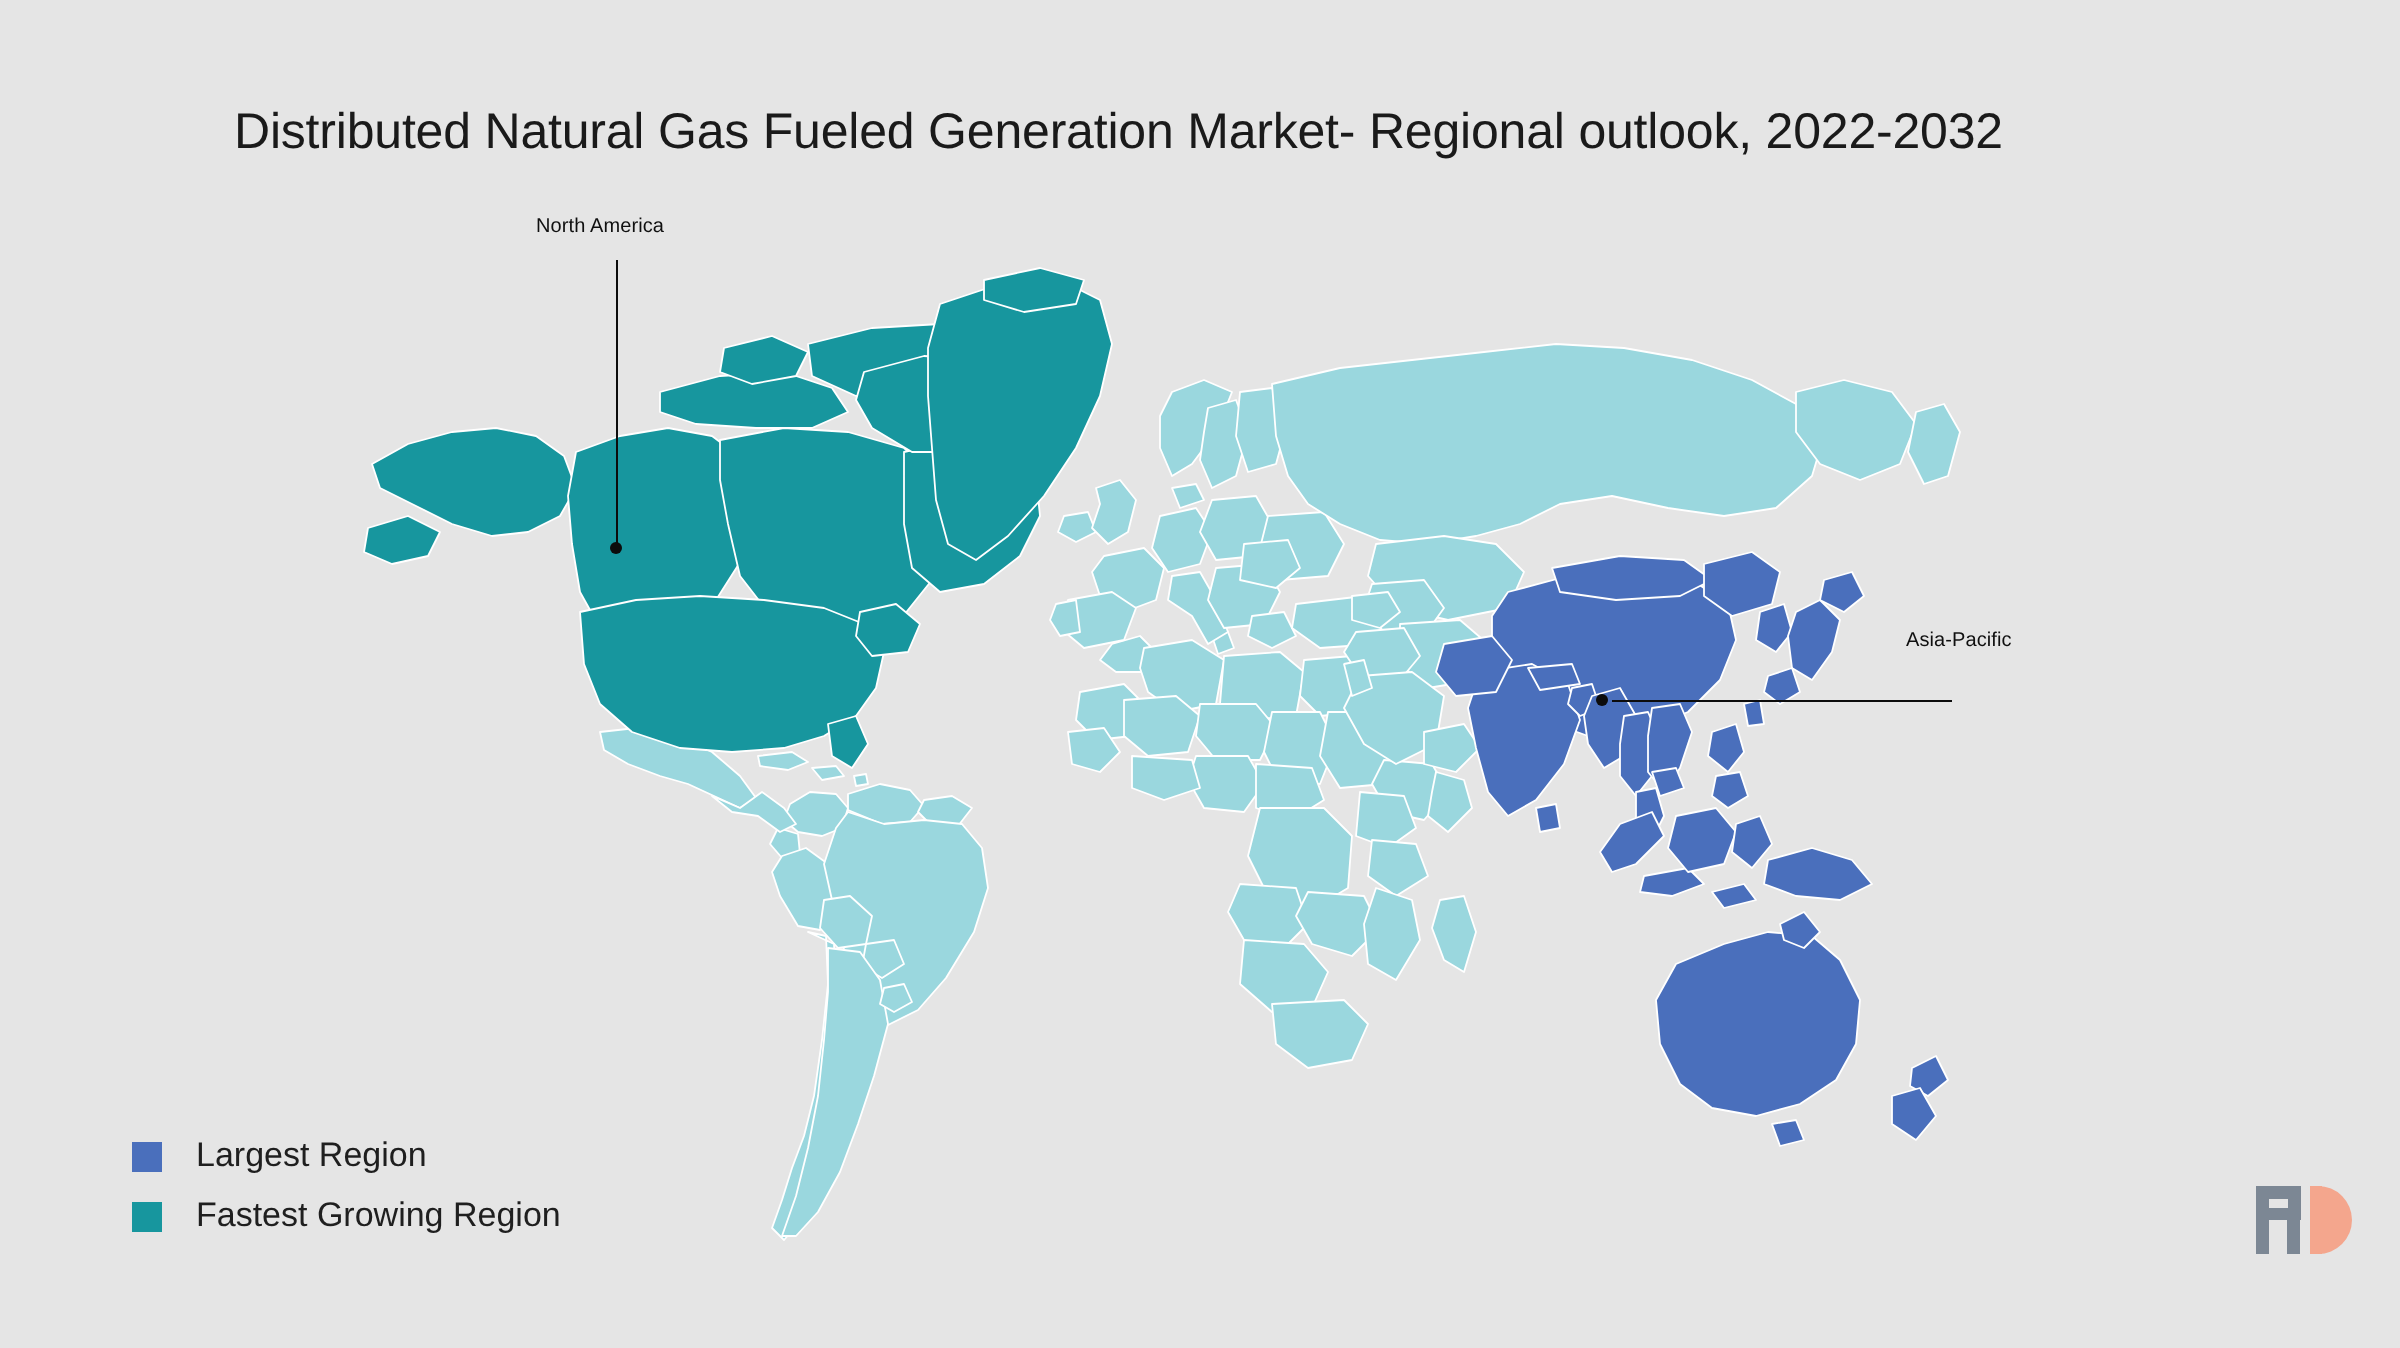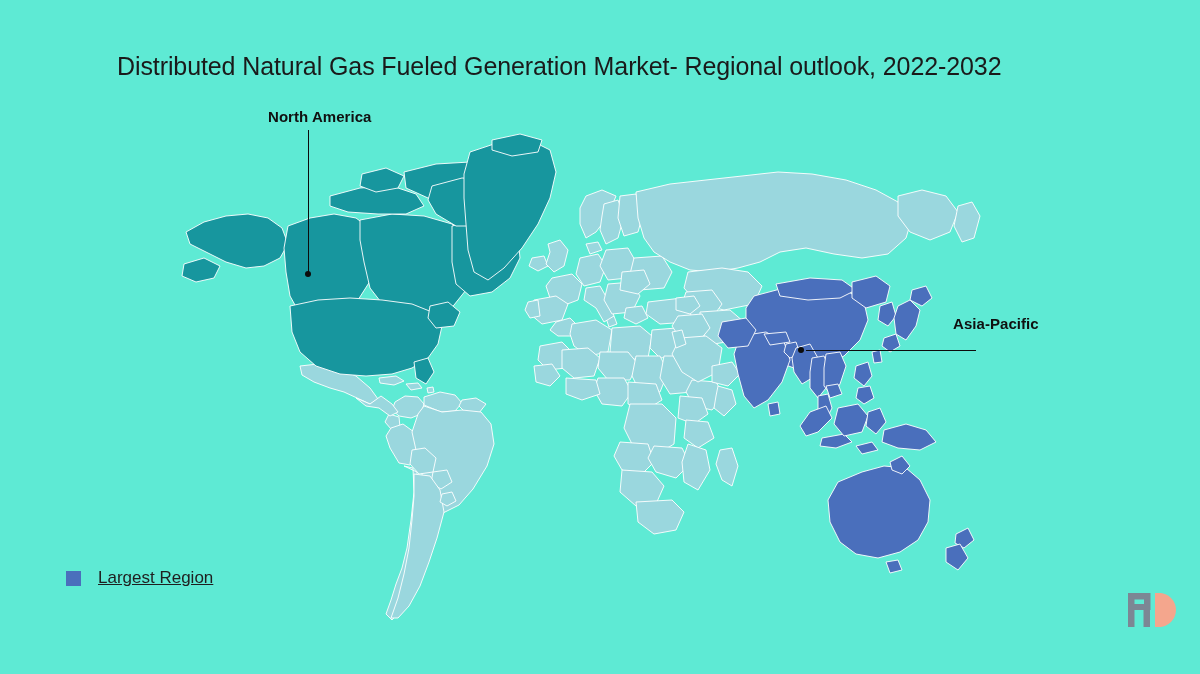--- a/index.html
+++ b/index.html
@@ -9,21 +9,21 @@
     background: #ffffff;
   }
   body {
     font-family: "Liberation Sans", sans-serif;
     -webkit-font-smoothing: antialiased;
   }
   #stage {
     position: relative;
     width: 1200px;
     height: 674px;
-    background: #5eead4;
+    background: #e5e5e5;
     overflow: hidden;
   }
   #chart-title {
     position: absolute;
     left: 117px;
     top: 52px;
     font-size: 25px;
     font-weight: 400;
     color: #1a1a1a;
     letter-spacing: -0.1px;
@@ -33,25 +33,24 @@
     position: absolute;
     left: 0;
     top: 0;
     width: 1200px;
     height: 674px;
   }
   #map-svg { display: block; width: 1200px; height: 674px; }
 
   .annotation {
     position: absolute;
-    font-size: 15px;
+    font-size: 10px;
     color: #101010;
     white-space: nowrap;
     letter-spacing: 0.05px;
-    font-weight: bold;
   }
   #ann-na-label { left: 268px; top: 108px; }
   #ann-ap-label { left: 953px; top: 315px; }
 
   .leader { position: absolute; background: #0c0c0c; }
   #ann-na-line { left: 308px; top: 130px; width: 1px; height: 144px; }
   #ann-na-dot {
     position: absolute; left: 305px; top: 271px;
     width: 6px; height: 6px; border-radius: 50%; background: #0c0c0c;
   }
@@ -74,21 +73,20 @@
   .legend-swatch {
     width: 15px;
     height: 15px;
     flex: 0 0 auto;
   }
   .legend-label {
     margin-left: 17px;
     font-size: 17px;
     color: #1f1f1f;
     white-space: nowrap;
-    text-decoration: underline;
   }
 
   #brand-logo {
     position: absolute;
     left: 1127px;
     top: 592px;
     width: 55px;
     height: 36px;
   }
 </style>
@@ -247,20 +245,24 @@
 
   <div class="leader" id="ann-ap-line"></div>
   <div id="ann-ap-dot"></div>
   <div class="annotation" id="ann-ap-label">Asia-Pacific</div>
 
   <div id="legend">
     <div class="legend-row">
       <span class="legend-swatch" style="background:#4a6fbc"></span>
       <span class="legend-label">Largest Region</span>
     </div>
+    <div class="legend-row">
+      <span class="legend-swatch" style="background:#17969e"></span>
+      <span class="legend-label">Fastest Growing Region</span>
+    </div>
   </div>
 
   <svg id="brand-logo" viewBox="0 0 55 36" xmlns="http://www.w3.org/2000/svg">
     <g>
       <rect x="1" y="1" width="6.5" height="34" fill="#7c8794"></rect>
       <rect x="1" y="1" width="22" height="6.5" fill="#7c8794"></rect>
       <rect x="17" y="1" width="6.5" height="17" fill="#7c8794"></rect>
       <rect x="1" y="12" width="22" height="6" fill="#7c8794"></rect>
       <rect x="16.5" y="18" width="6.5" height="17" fill="#7c8794"></rect>
     </g>

